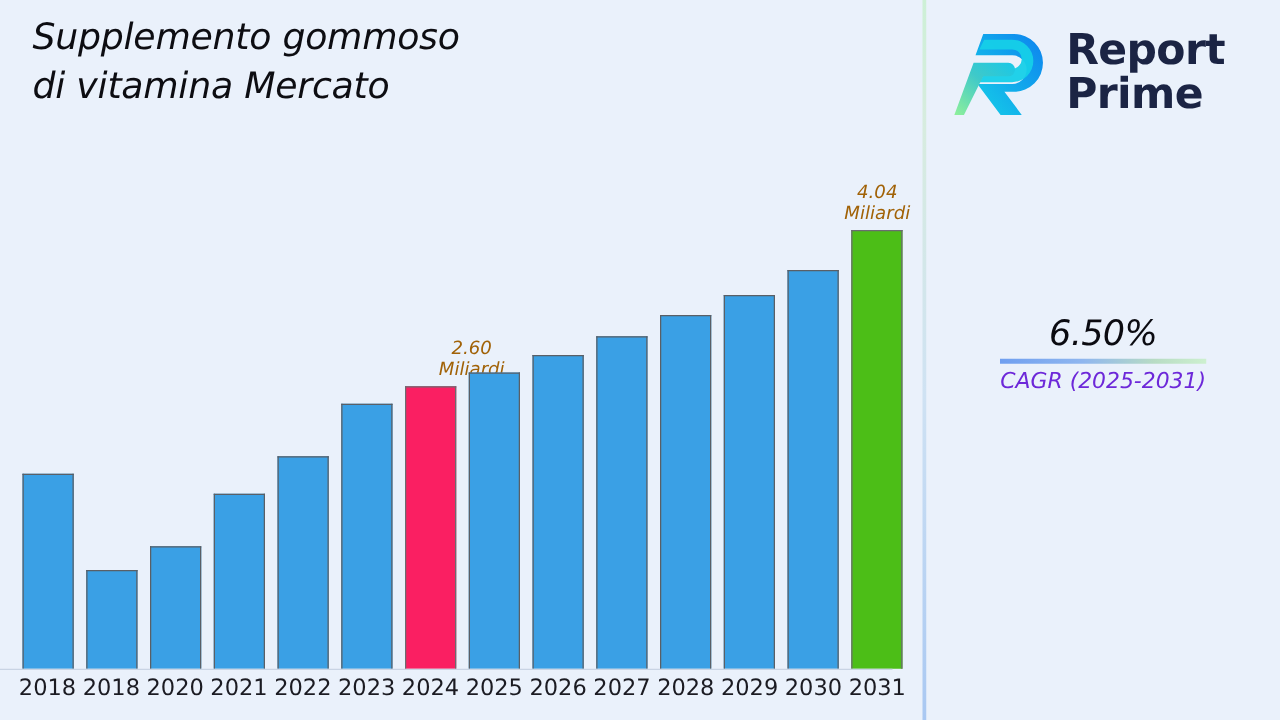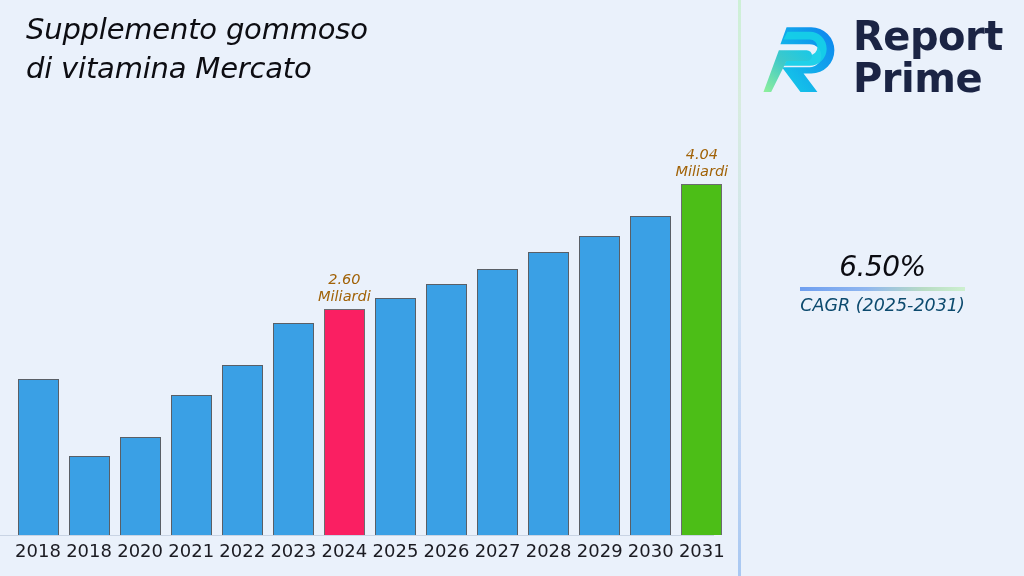--- a/index.html
+++ b/index.html
@@ -118,21 +118,21 @@
     left: 22px; top: 12px;
     width: 250px; height: 92px;
     display: flex;
     align-items: center;
     gap: 12px;
   }
   #logo-mark { width: 78px; height: 74px; flex: none; }
   #logo-text {
     font-family: "DejaVu Sans", sans-serif;
     font-weight: bold;
-    font-size: 40px;
+    font-size: 34px;
     line-height: 1.04;
     color: #1b2444;
     letter-spacing: -0.5px;
     white-space: pre-line;
   }
 
   #cagr-block {
     position: absolute;
     left: 0; top: 252px;
     width: 283px;
@@ -147,21 +147,21 @@
     letter-spacing: -0.5px;
   }
   #cagr-rule {
     margin: 6px auto 4px auto;
     width: 165px; height: 4px;
     background: linear-gradient(to right, #6f9ff0 0%, #8fb6ef 40%, #b8dcc4 75%, #cdf0cf 100%);
   }
   #cagr-caption {
     font-size: 17.5px;
     font-style: italic;
-    color: #0c4a6e;
+    color: #6d28d9;
   }
 </style>
 </head>
 <body>
 
 <div id="root">
 
   <div id="left-panel">
 
     <div id="chart-title">Supplemento gommoso
@@ -181,21 +181,21 @@
           <div class="bar-slot">
             <div class="bar" title="2021: 1.61 Miliardi" style="height: 140px; background: rgb(58, 160, 229);"></div>
           </div>
           <div class="bar-slot">
             <div class="bar" title="2022: 1.96 Miliardi" style="height: 170px; background: rgb(58, 160, 229);"></div>
           </div>
           <div class="bar-slot">
             <div class="bar" title="2023: 2.44 Miliardi" style="height: 212px; background: rgb(58, 160, 229);"></div>
           </div>
           <div class="bar-slot">
-            <div class="bar-label" style="bottom: 230px;">2.60
+            <div class="bar-label" style="bottom: 230px; margin-left: 33px;">2.60
 Miliardi</div>
             <div class="bar pink" title="2024: 2.60 Miliardi" style="height: 226px; background: rgb(250, 31, 98);"></div>
           </div>
           <div class="bar-slot">
             <div class="bar" title="2025: 2.73 Miliardi" style="height: 237px; background: rgb(58, 160, 229);"></div>
           </div>
           <div class="bar-slot">
             <div class="bar" title="2026: 2.89 Miliardi" style="height: 251px; background: rgb(58, 160, 229);"></div>
           </div>
           <div class="bar-slot">

